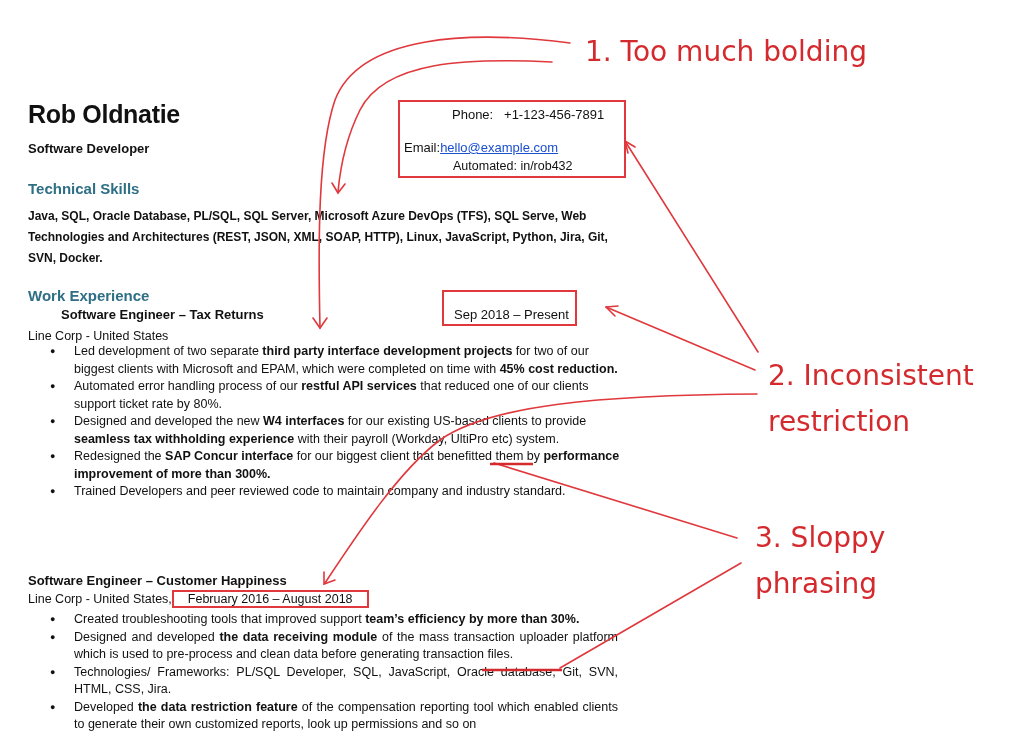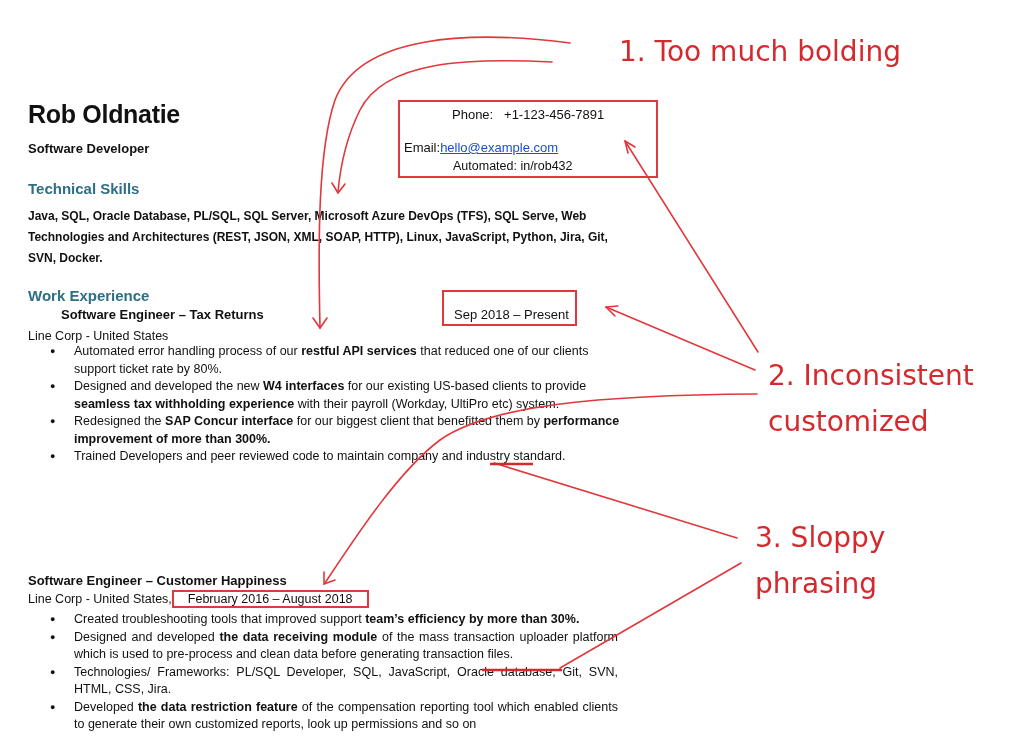--- a/index.html
+++ b/index.html
@@ -3,21 +3,21 @@
 <meta charset="utf-8">
 <style>
   html, body { margin:0; padding:0; }
   body { width:1024px; height:748px; background:#ffffff; position:relative; overflow:hidden;
          font-family:"Liberation Sans", "DejaVu Sans", sans-serif; color:#111; }
   .abs { position:absolute; }
   .name { left:28px; top:100px; font-size:25px; font-weight:bold; letter-spacing:-0.3px; }
   .subtitle { left:28px; top:141px; font-size:13px; font-weight:bold; }
   .section { font-size:15px; font-weight:bold; color:#2e6f85; }
   .skills { left:28px; top:206px; width:600px; font-size:12px; font-weight:bold; line-height:21px; }
-  .contact-box { left:398px; top:100px; width:260px; height:78px; border:2px solid #e0383c; box-sizing:border-box; }
+  .contact-box { left:398px; top:100px; width:228px; height:78px; border:2px solid #e0383c; box-sizing:border-box; }
   .contact-line { position:absolute; font-size:13px; white-space:nowrap; }
   .contact-line a { color:#1a4fd0; text-decoration:underline; }
   .job-title { font-size:13px; font-weight:bold; }
   .company { font-size:12.5px; }
   ul.bullets { margin:0; padding:0; list-style:none; }
   ul.bullets li { position:relative; padding-left:46px; font-size:12.5px; line-height:17.5px; }
   ul.bullets li::before { content:"\25CF"; position:absolute; left:22px; top:0; font-size:9px; }
   .justify li { text-align:justify; }
   .date-box { left:442px; top:290px; width:135px; height:36px; border:2px solid #e0383c; box-sizing:border-box; }
   .date-text { position:absolute; left:10px; top:15px; font-size:13px; white-space:nowrap; }
@@ -49,20 +49,21 @@
 <div class="abs section" style="left:28px; top:287px;">Work Experience</div>
 
 <div class="abs job-title" style="left:28px; top:307px;margin-left:33px;">Software Engineer – Tax Returns</div>
 <div class="abs date-box">
   <span class="date-text">Sep 2018 – Present</span>
 </div>
 <div class="abs company" style="left:28px; top:320px;margin-top:9px;">Line Corp - United States</div>
 
 <div class="abs" style="left:28px; top:343px; width:600px;">
   <ul class="bullets">
+    <li><span>Led development of two separate </span><b>third party interface development projects</b><span> for two of our biggest clients with Microsoft and EPAM, which were completed on time with </span><b>45% cost reduction.</b></li>
     <li><span>Automated error handling process of our </span><b>restful API services</b><span> that reduced one of our clients support ticket rate by 80%.</span></li>
     <li><span>Designed and developed the new </span><b>W4 interfaces</b><span> for our existing US-based clients to provide </span><b>seamless tax withholding experience</b><span> with their payroll (Workday, UltiPro etc) system.</span></li>
     <li><span>Redesigned the </span><b>SAP Concur interface</b><span> for our biggest client that benefitted them by </span><b>performance improvement of more than 300%.</b></li>
     <li><span>Trained Developers and peer reviewed code to maintain company and industry standard.</span></li>
   </ul>
 </div>
 
 <div class="abs job-title" style="left:28px; top:573px;">Software Engineer – Customer Happiness</div>
 <div class="abs company" style="left:28px; top:592px; white-space:nowrap;">
   <span>Line Corp - United States,</span><span class="inline-box"><span>February 2016 – August 2018</span></span>
@@ -70,23 +71,23 @@
 
 <div class="abs justify" style="left:28px; top:611px; width:590px;">
   <ul class="bullets justify">
     <li><span>Created troubleshooting tools that improved support </span><b>team’s efficiency by more than 30%.</b></li>
     <li><span>Designed and developed </span><b>the data receiving module</b><span> of the mass transaction uploader platform which is used to pre-process and clean data before generating transaction files.</span></li>
     <li><span>Technologies/ Frameworks: PL/SQL Developer, SQL, JavaScript, Oracle database, Git, SVN, HTML, CSS, Jira.</span></li>
     <li><span>Developed </span><b>the data restriction feature</b><span> of the compensation reporting tool which enabled clients to generate their own customized reports, look up permissions and so on</span></li>
   </ul>
 </div>
 
-<div class="abs annot" style="left:585px; top:30px;margin-left:34px;">1. Too much bolding</div>
+<div class="abs annot" style="left:585px; top:30px;">1. Too much bolding</div>
 <div class="abs annot" style="left:768px; top:354px;text-align:center;">2. Inconsistent</div>
-<div class="abs annot" style="left:768px; top:400px;">customized</div>
+<div class="abs annot" style="left:768px; top:400px;">restriction</div>
 <div class="abs annot" style="left:755px; top:516px;">3. Sloppy</div>
 <div class="abs annot" style="left:755px; top:562px;">phrasing</div>
 
 <svg class="overlay" width="1024" height="748" viewBox="0 0 1024 748">
   <g fill="none" stroke="#e0383c" stroke-width="1.6" stroke-linecap="round">
 
     <path d="M570 43 C 470 30, 360 35, 335 100 C 318 150, 318 240, 320 328"></path>
     <path d="M313 318 L320 328 L327 318"></path>
 
     <path d="M552 62 C 470 58, 385 60, 360 110 C 345 140, 340 170, 338 192"></path>

